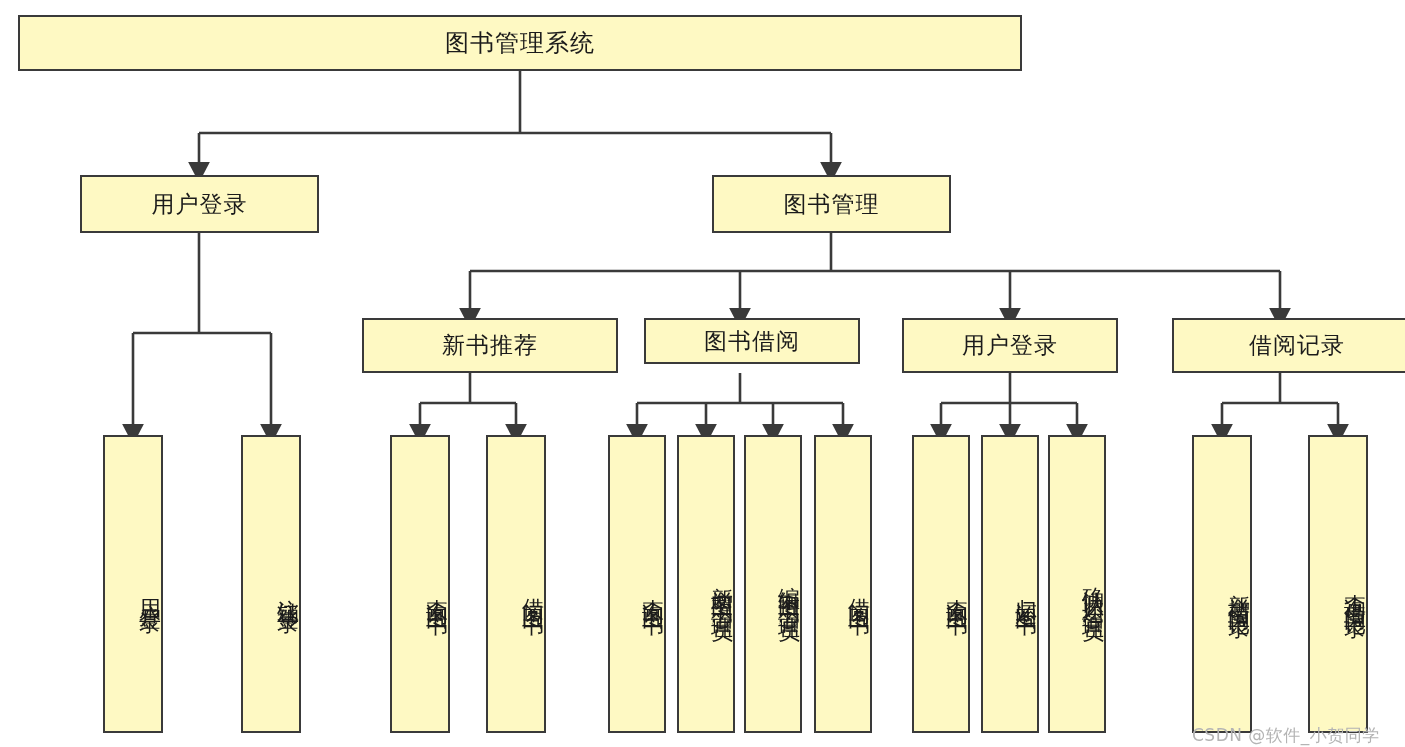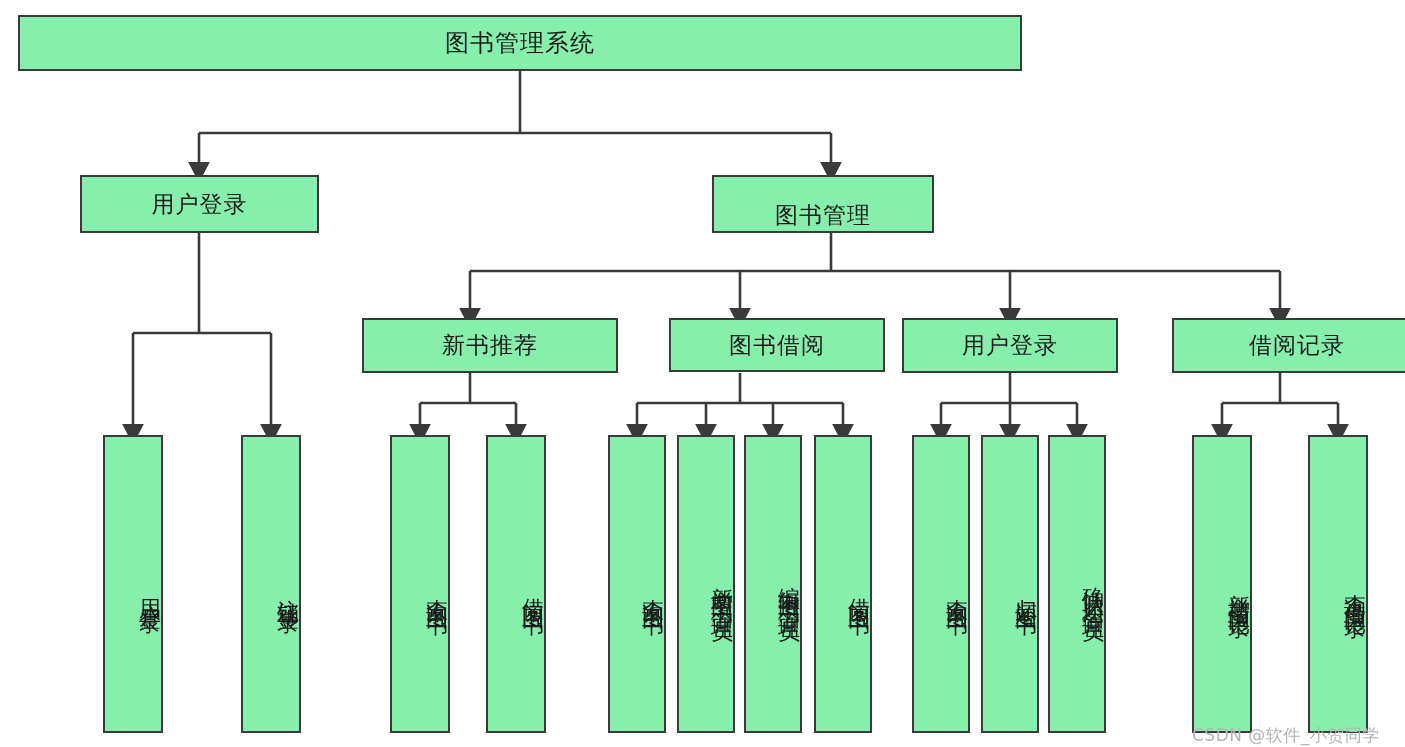--- a/index.html
+++ b/index.html
@@ -22,21 +22,21 @@
     position: absolute;
     left: 0;
     top: 0;
     width: 1405px;
     height: 747px;
   }
   .node {
     position: absolute;
     box-sizing: border-box;
     border: 2.5px solid #3a3a3a;
-    background: #86efac;
+    background: #fef9c3;
     display: flex;
     align-items: center;
     justify-content: center;
     color: #1b1b1b;
     z-index: 2;
   }
   .node-h {
     font-size: 23px;
     letter-spacing: 1px;
     white-space: nowrap;
@@ -126,28 +126,28 @@
     </g>
   </svg>
 
   <div class="node node-h node-root" style="left:18px; top:15px; width:1004px; height:56px;">
     <span>图书管理系统</span>
   </div>
 
   <div class="node node-h" style="left:80px; top:175px; width:239px; height:58px;">
     <span>用户登录</span>
   </div>
-  <div class="node node-h" style="left:712px; top:175px; width:222px; height:58px;align-items:flex-end;">
+  <div class="node node-h" style="left:712px; top:175px; width:239px; height:58px;">
     <span>图书管理</span>
   </div>
 
   <div class="node node-h" style="left:362px; top:318px; width:256px; height:55px;">
     <span>新书推荐</span>
   </div>
-  <div class="node node-h" style="left:669px; top:318px; width:216px; height:54px;">
+  <div class="node node-h" style="left:644px; top:318px; width:216px; height:46px;">
     <span>图书借阅</span>
   </div>
   <div class="node node-h" style="left:902px; top:318px; width:216px; height:55px;">
     <span>用户登录</span>
   </div>
   <div class="node node-h" style="left:1172px; top:318px; width:250px; height:55px;">
     <span>借阅记录</span>
   </div>
 
   <div class="node node-v" style="left:103px; top:435px; width:60px; height:298px;">

